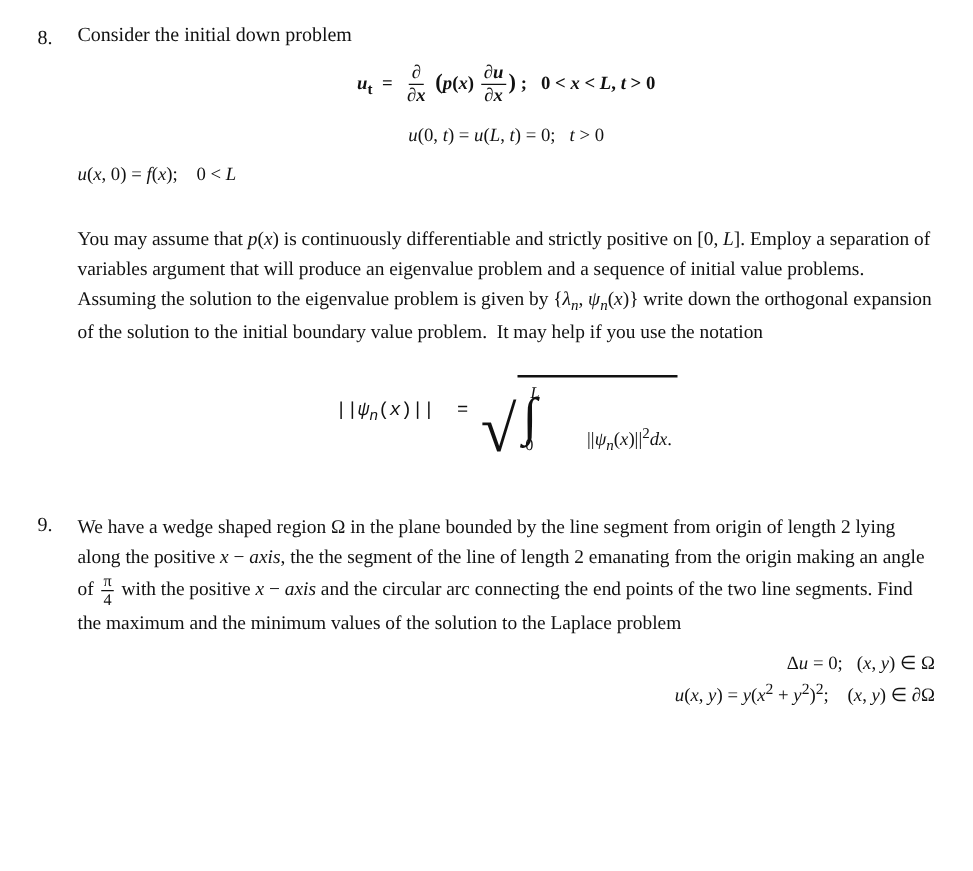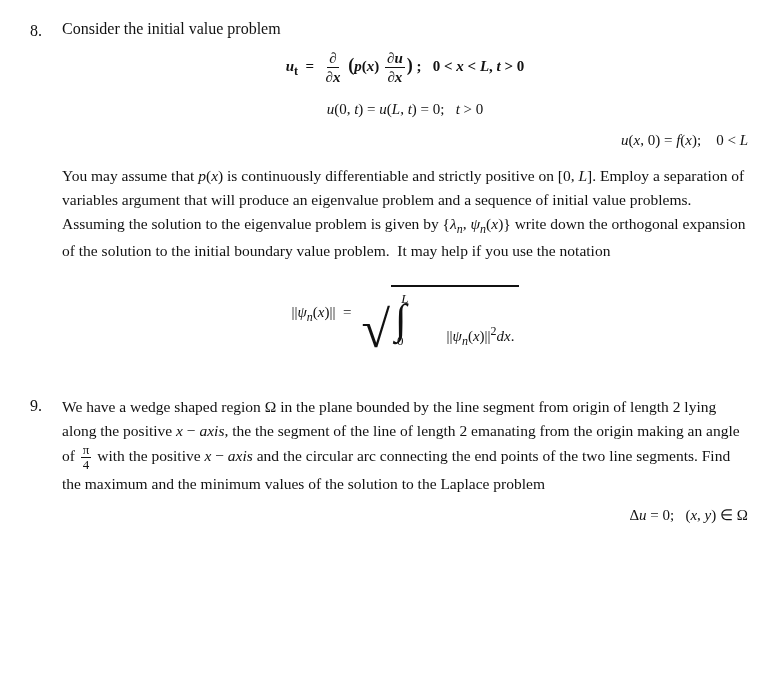--- a/index.html
+++ b/index.html
@@ -84,21 +84,21 @@
       font-size: 15px;
     }
   </style>
 </head>
 <body>
 
 <div class="problem">
   <div class="problem-header">
     <span class="problem-number">8.</span>
     <div class="problem-content">
-      <span>Consider the initial value problem</span>
+      <span>Consider the initial down problem</span>
 
       
       <div class="math-block">
         <span class="italic">u</span><span class="sub">t</span>
         &nbsp;=&nbsp;
         
         <span class="fraction">
           <span class="num">∂</span>
           <span class="den">∂<span class="italic">x</span></span>
         </span>
@@ -107,35 +107,35 @@
           <span class="num">∂<span class="italic">u</span></span>
           <span class="den">∂<span class="italic">x</span></span>
         </span><span style="font-size:18px">)</span>
         ;&nbsp;&nbsp;
         0 &lt; <span class="italic">x</span> &lt; <span class="italic">L</span>, <span class="italic">t</span> &gt; 0
       </div>
 
       <div class="math-line" style="text-align:center; margin-bottom:4px; font-size:15px;">
         <span class="italic">u</span>(0, <span class="italic">t</span>) = <span class="italic">u</span>(<span class="italic">L</span>, <span class="italic">t</span>) = 0;&nbsp;&nbsp; <span class="italic">t</span> &gt; 0
       </div>
-      <div class="math-line" style="text-align:right; margin-bottom:10px; font-size:15px;">
+      <div class="math-line" style="text-align:left; margin-bottom:26px; font-size:15px;">
         <span class="italic">u</span>(<span class="italic">x</span>, 0) = <span class="italic">f</span>(<span class="italic">x</span>);&nbsp;&nbsp;&nbsp; 0 &lt; <span class="italic">L</span>
       </div>
 
       <div class="text-block">
         You may assume that <span class="italic">p</span>(<span class="italic">x</span>) is continuously differentiable and strictly positive on [0,&nbsp;<span class="italic">L</span>].
         Employ a separation of variables argument that will produce an eigenvalue problem and a
         sequence of initial value problems.&nbsp;&nbsp; Assuming the solution to the eigenvalue problem is
         given by {<span class="italic">λ</span><span class="sub"><span class="italic">n</span></span>,&nbsp;<span class="italic">ψ</span><span class="sub"><span class="italic">n</span></span>(<span class="italic">x</span>)} write down the orthogonal expansion of the solution to the initial
         boundary value problem.&nbsp; It may help if you use the notation
       </div>
 
       
       <div class="norm-eq">
-        <span style="margin-right:10px;">
+        <span style="margin-right:10px;font-family:Liberation Mono, monospace;">
           ||<span class="italic">ψ</span><span class="sub"><span class="italic">n</span></span>(<span class="italic">x</span>)|| &nbsp;=
         </span>
 
         <span class="sqrt-container">
 
           <span style="display:inline-flex; flex-direction:column; align-items:center; vertical-align:middle;">
 
             <span style="font-size:52px; line-height:0.75; margin-right:1px; font-family:'Times New Roman', serif;">√</span>
           </span>
           <span style="border-top: 2px solid #111; display:inline-flex; align-items:flex-end; padding: 4px 4px 0 4px; margin-top:4px;">
@@ -171,15 +171,19 @@
           <span class="num" style="font-size:13px; border-bottom:1px solid #111; padding:0 2px; line-height:1.1;">π</span>
           <span class="den" style="font-size:13px; padding:0 2px; line-height:1.1;">4</span>
         </span>
         with the positive <span class="italic">x</span> − <span class="italic">axis</span> and the
         circular arc connecting the end points of the two line segments. Find the maximum and
         the minimum values of the solution to the Laplace problem
       </div>
       <div class="centered-math" style="margin-top:10px;">
         Δ<span class="italic">u</span> = 0;&nbsp;&nbsp; (<span class="italic">x</span>,&nbsp;<span class="italic">y</span>) ∈ Ω
       </div>
+      <div class="centered-math">
+        <span class="italic">u</span>(<span class="italic">x</span>,&nbsp;<span class="italic">y</span>) = <span class="italic">y</span>(<span class="italic">x</span><sup>2</sup> + <span class="italic">y</span><sup>2</sup>)<sup>2</sup>;&nbsp;&nbsp;&nbsp;
+        (<span class="italic">x</span>,&nbsp;<span class="italic">y</span>) ∈ ∂Ω
+      </div>
     </div>
   </div>
 </div>
 
 </body></html>

